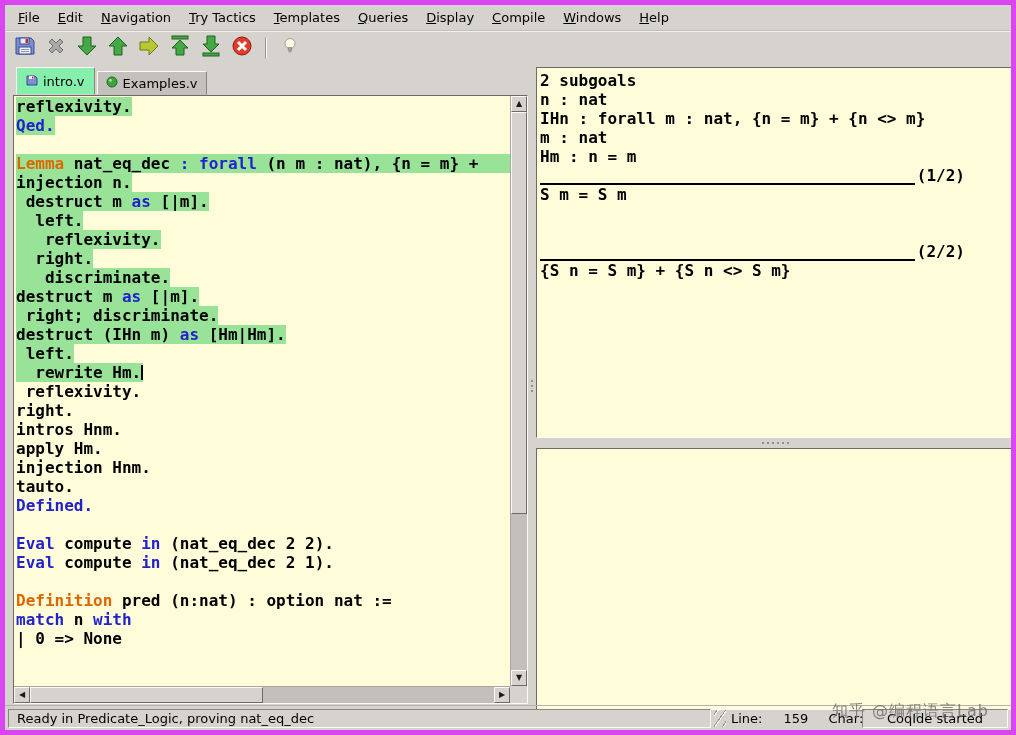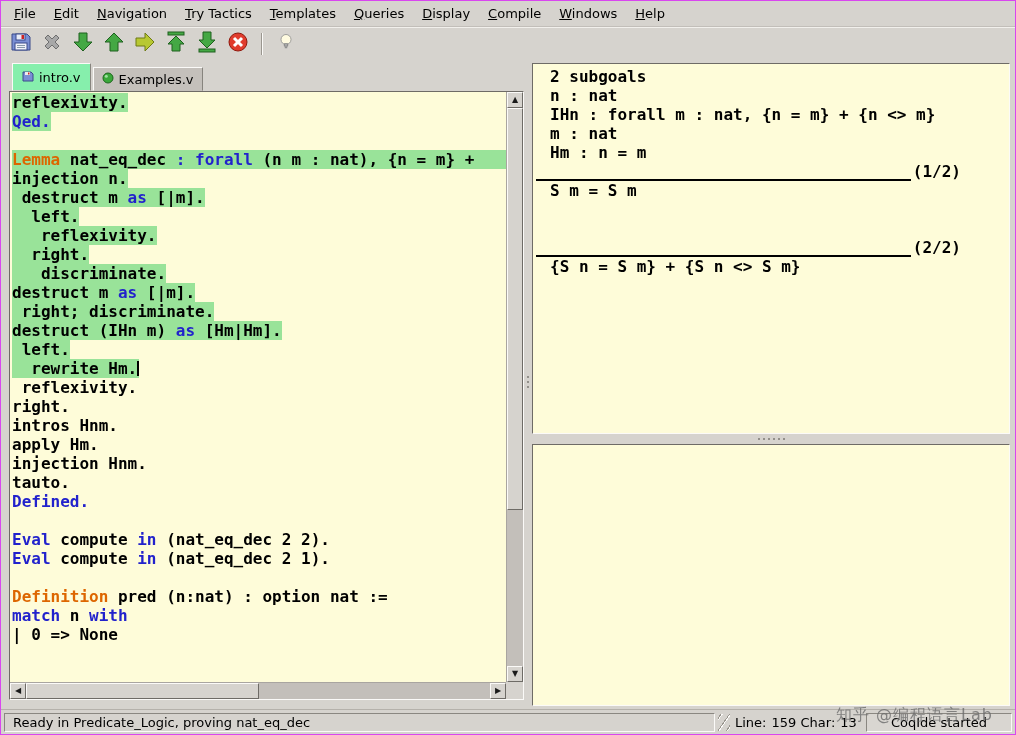--- a/index.html
+++ b/index.html
@@ -1,19 +1,19 @@
 <!DOCTYPE html>
 <html style="--kw-blue: #2222cc; --kw-orange: #dd6600; --hl-green: #99e399; --paper: #fefcd9;"><head>
 <meta charset="utf-8">
 <style>
   * { margin:0; padding:0; box-sizing:border-box; }
   html,body { background:#555; }
   .window {
     position:relative; width:1016px; height:735px;
-    background:#d6d3ce; border:1px solid #d946ef; overflow:hidden;
+    background:#d6d3ce; border:5px solid #d946ef; overflow:hidden;
     font-family:"DejaVu Sans","Liberation Sans",sans-serif; font-size:13px; color:#000;
   }
   
   .menubar { position:absolute; top:0; left:0; right:0; height:26px;
     display:flex; align-items:center; padding-left:4px; background:#d6d3ce;
     border-bottom:1px solid #c2beb9; }
   .menu-item { display:inline-block; padding:3px 9px; cursor:default; }
   .menu-item::first-letter { text-decoration:underline; }
   
   .toolbar { position:absolute; top:26px; left:0; right:0; height:32px;
@@ -67,34 +67,34 @@
   .grip-dot { width:2px; height:2px; border-radius:50%; background:#7d7a74; }
   
   .goals-panel { position:absolute; left:531px; top:62px; width:478px; height:371px;
     background:var(--paper,#fefcd9); border:1px solid; border-color:#6e6b66 #fbfaf8 #fbfaf8 #6e6b66;
     padding:3px 2px 0 3px; overflow:hidden; }
   .messages-panel { position:absolute; left:531px; top:443px; width:478px; height:262px;
     background:var(--paper,#fefcd9); border:1px solid; border-color:#6e6b66 #fbfaf8 #fbfaf8 #6e6b66;
     padding:3px; overflow:hidden;
     font-family:"DejaVu Sans Mono","Liberation Mono",monospace; font-size:16px; font-weight:bold; }
   .goal-line { white-space:pre; line-height:19px; height:19px;
-    font-family:"DejaVu Sans Mono","Liberation Mono",monospace; font-size:16px; font-weight:bold;margin-left:14px; }
+    font-family:"DejaVu Sans Mono","Liberation Mono",monospace; font-size:16px; font-weight:bold; }
   .goal-sep { display:flex; align-items:flex-end; height:19px; padding-right:46px;
     font-family:"DejaVu Sans Mono","Liberation Mono",monospace; font-size:16px; font-weight:bold; }
   .goal-sep .rule { flex:1; height:12px; border-bottom:2px solid #000; }
   .goal-sep .sep-label { padding-left:2px; line-height:19px; }
   
   .statusbar { position:absolute; left:0; right:0; bottom:0; height:25px;
     display:flex; align-items:center; gap:3px; padding:2px 3px;
     border-top:1px solid #b5b1ab; }
   .status-left { flex:1; height:19px; line-height:17px; padding:0 8px;
     border:1px solid; border-color:#8a8781 #fbfaf8 #fbfaf8 #8a8781; }
   .sgrip { width:12px; height:17px;
     background:repeating-linear-gradient(125deg, transparent 0 2px, #9a968f 2px 3px, #fbfaf8 3px 4px, transparent 4px 7px); }
-  .line-char { width:130px; display:flex; align-items:center; gap:5px; padding:0 2px; }
+  .line-char { width:130px; display:flex; align-items:center; gap:21px; padding:0 2px; }
   .line-char .val { min-width:24px; }
   .app-status { width:146px; height:19px; line-height:17px; text-align:center; background:#d9d6d1;
     border:1px solid; border-color:#8a8781 #fbfaf8 #fbfaf8 #8a8781; }
   
   .watermark { position:absolute; right:22px; bottom:8px; z-index:6;
     font-size:16px; color:#6c6c6c; opacity:.8; letter-spacing:1px; }
 </style>
 </head>
 <body>
 

